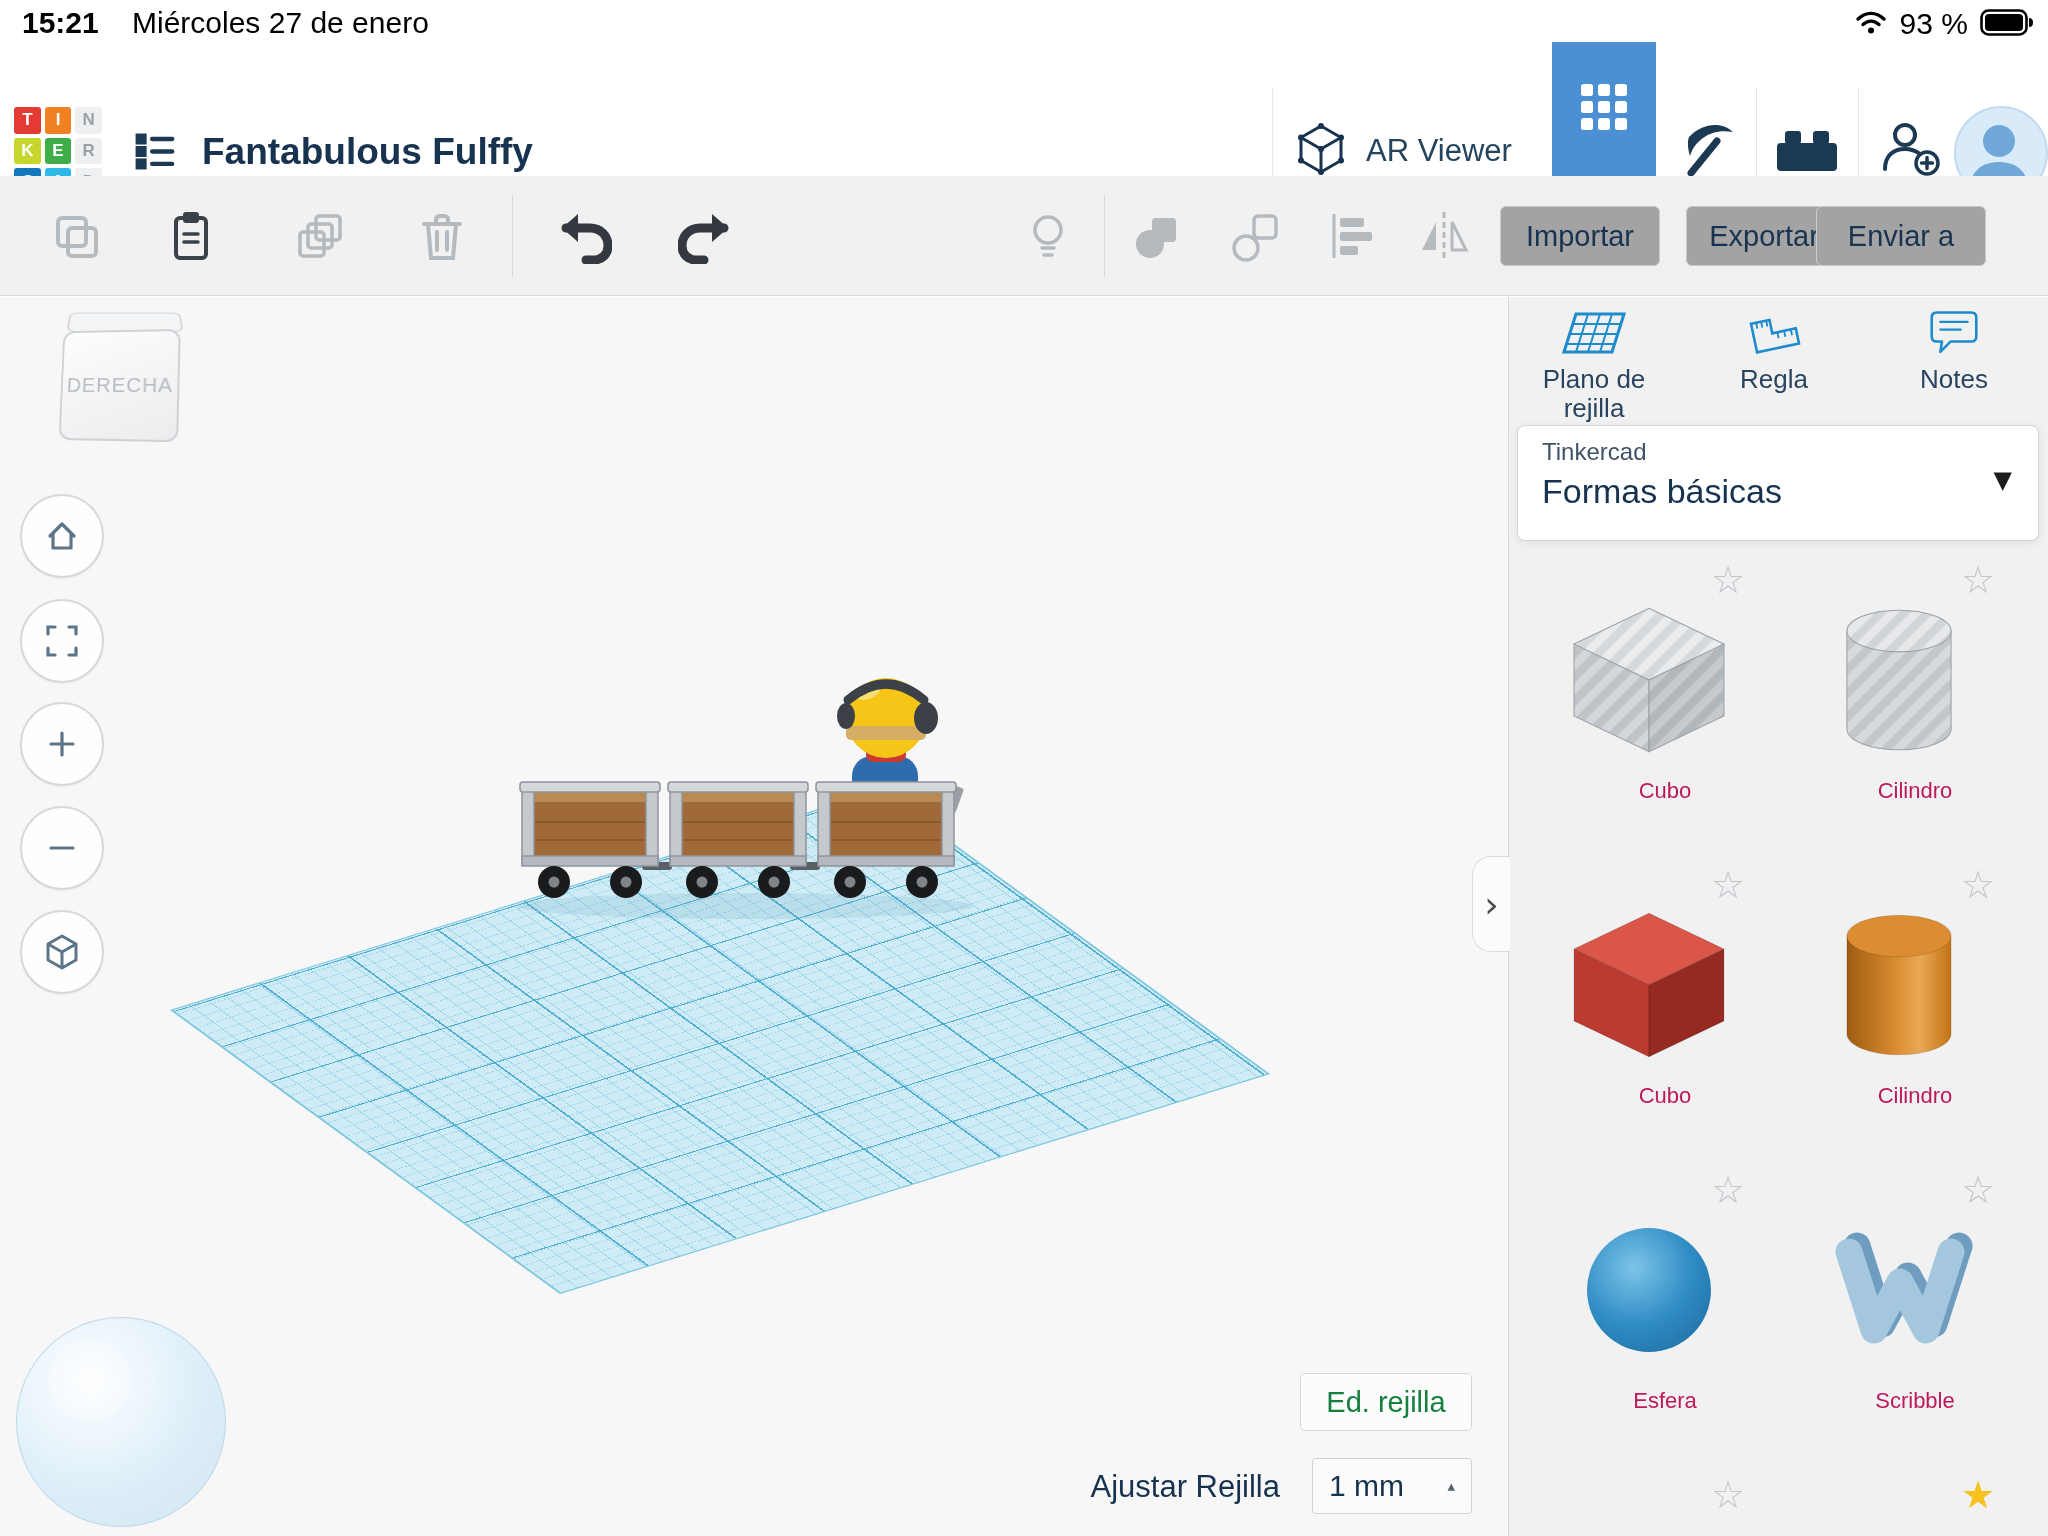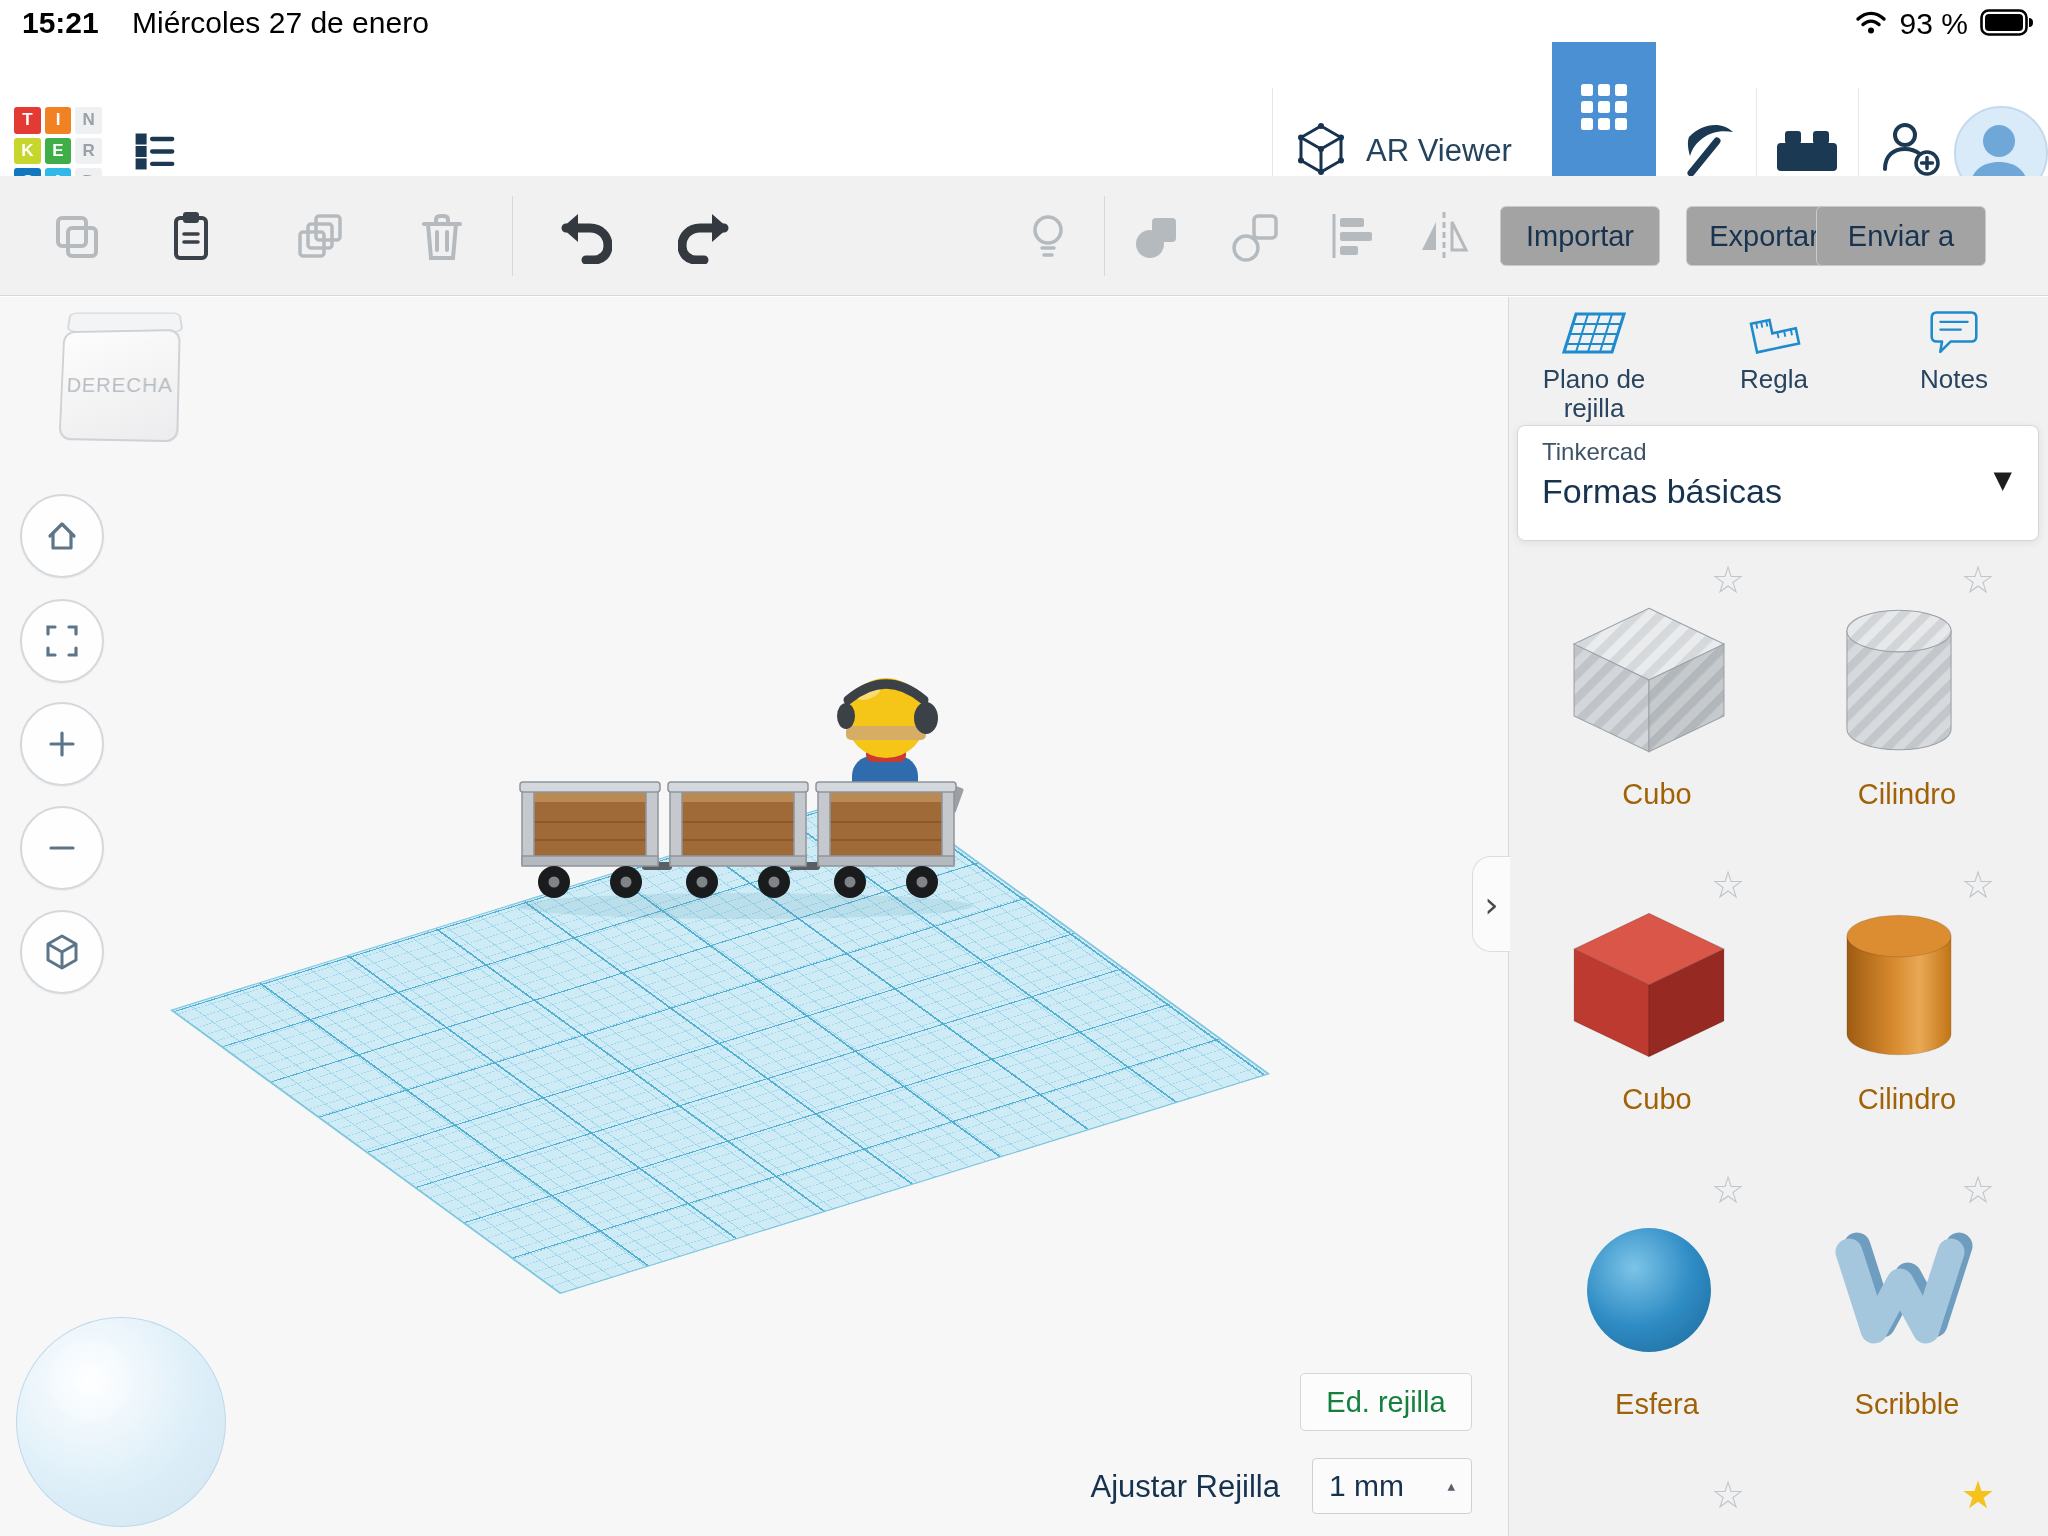--- a/index.html
+++ b/index.html
@@ -94,21 +94,21 @@
   .lib-src{position:absolute;left:24px;top:12px;font-size:24px;color:#3f5368;}
   .lib-cat{position:absolute;left:24px;top:46px;font-size:34px;color:#16324e;}
   .lib-caret{position:absolute;right:26px;top:40px;font-size:24px;color:#1d1d1f;
              font-family:"DejaVu Sans",sans-serif;}
   .tile{position:absolute;width:236px;height:290px;}
   .tile-star{position:absolute;right:22px;top:0px;font-size:38px;color:#c0c6cb;line-height:40px;
              font-family:"DejaVu Sans",sans-serif;}
   .tile-star.fav{color:#f6c21d;}
   .tile-art{position:absolute;left:0;top:34px;width:236px;height:172px;display:flex;
             align-items:center;justify-content:center;}
-  .tile-label{position:absolute;left:8px;top:218px;width:236px;text-align:center;font-size:29px;color:#a16207;}
+  .tile-label{position:absolute;left:16px;top:218px;width:236px;text-align:center;font-size:22px;color:#be185d;}
 </style>
 </head>
 <body>
 
 <div id="app">
 
   <div class="statusbar">
     <div class="sb-time">15:21</div>
     <div class="sb-date">Miércoles 27 de enero</div>
     <div class="sb-right">
@@ -149,20 +149,21 @@
           <g stroke="#1c3953" stroke-width="4.5" stroke-linecap="round">
             <rect x="6" y="8" width="7" height="7" fill="#1c3953"></rect>
             <rect x="6" y="21" width="7" height="7" fill="#1c3953"></rect>
             <rect x="6" y="34" width="7" height="7" fill="#1c3953"></rect>
             <path d="M21 11.5 H42 M21 24.5 H42 M21 37.5 H42" fill="none"></path>
           </g>
         </svg>
       </span>
     </div>
 
+    <div class="title">Fantabulous Fulffy</div>
 
     <div class="hdr-div" style="left:1272px;"></div>
 
     <div class="ar-btn">
       <span>
         <svg width="58" height="58" viewBox="0 0 58 58">
           <g stroke="#17334f" stroke-width="3" fill="none">
             <path d="M29 6 L49 17.5 V40.5 L29 52 L9 40.5 V17.5 Z"></path>
             <path d="M29 29 L9 17.5 M29 29 L49 17.5 M29 29 V52"></path>
           </g>

